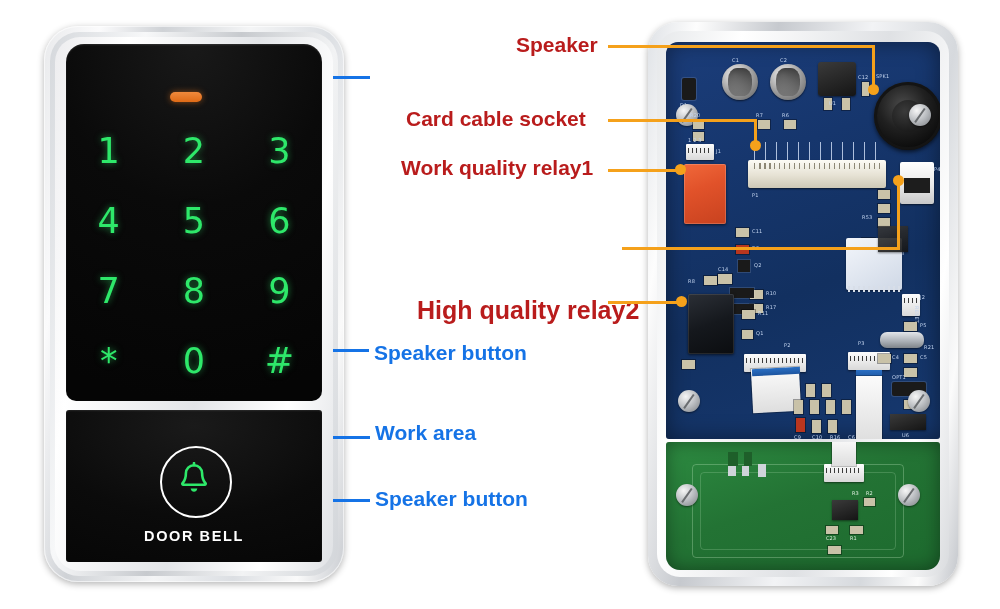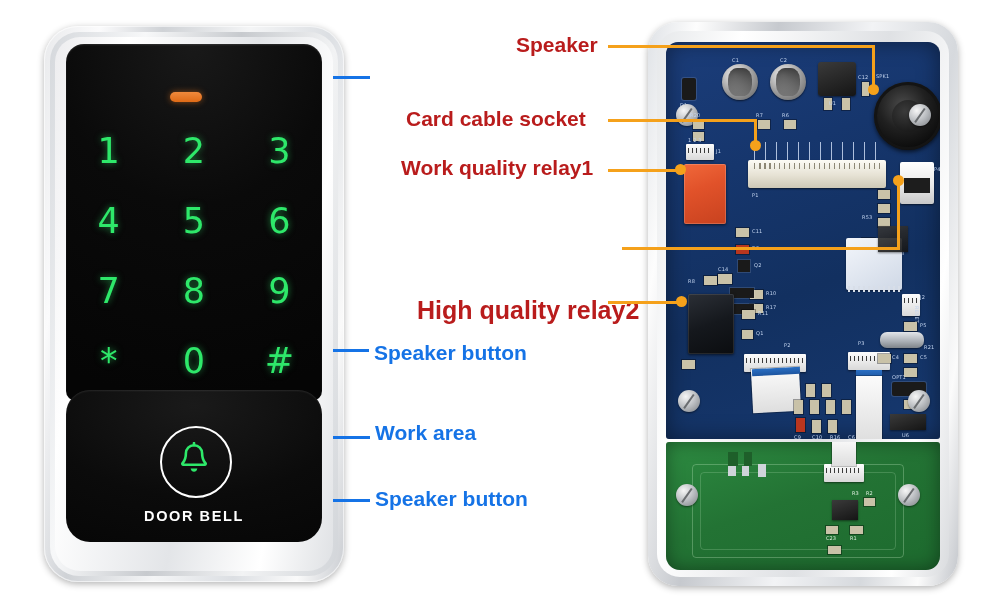--- a/index.html
+++ b/index.html
@@ -32,22 +32,22 @@
   
   #keypad-panel{
     position:absolute;left:22px;top:18px;width:256px;height:357px;
     border-radius:18px 18px 10px 10px;
     background:radial-gradient(120% 100% at 50% 0%,#191919 0%,#0a0a0a 45%,#050505 100%);
     box-shadow:inset 0 1px 2px rgba(255,255,255,.12);
     z-index:3;
   }
   
   #card-panel{
-    position:absolute;left:22px;top:364px;width:256px;height:152px;
-    border-radius:24px;
+    position:absolute;left:22px;top:384px;width:256px;height:152px;
+    border-radius:3px;
     background:radial-gradient(120% 120% at 50% 10%,#1a1a1a 0%,#0b0b0b 50%,#050505 100%);
     box-shadow:inset 0 1px 2px rgba(255,255,255,.10);
     z-index:3;
   }
   
   #work-led{
     position:absolute;left:104px;top:48px;width:32px;height:10px;border-radius:6px;
     background:linear-gradient(180deg,#f08a3c,#df6a16);
     box-shadow:0 0 6px rgba(235,120,30,.55);
     z-index:4;

